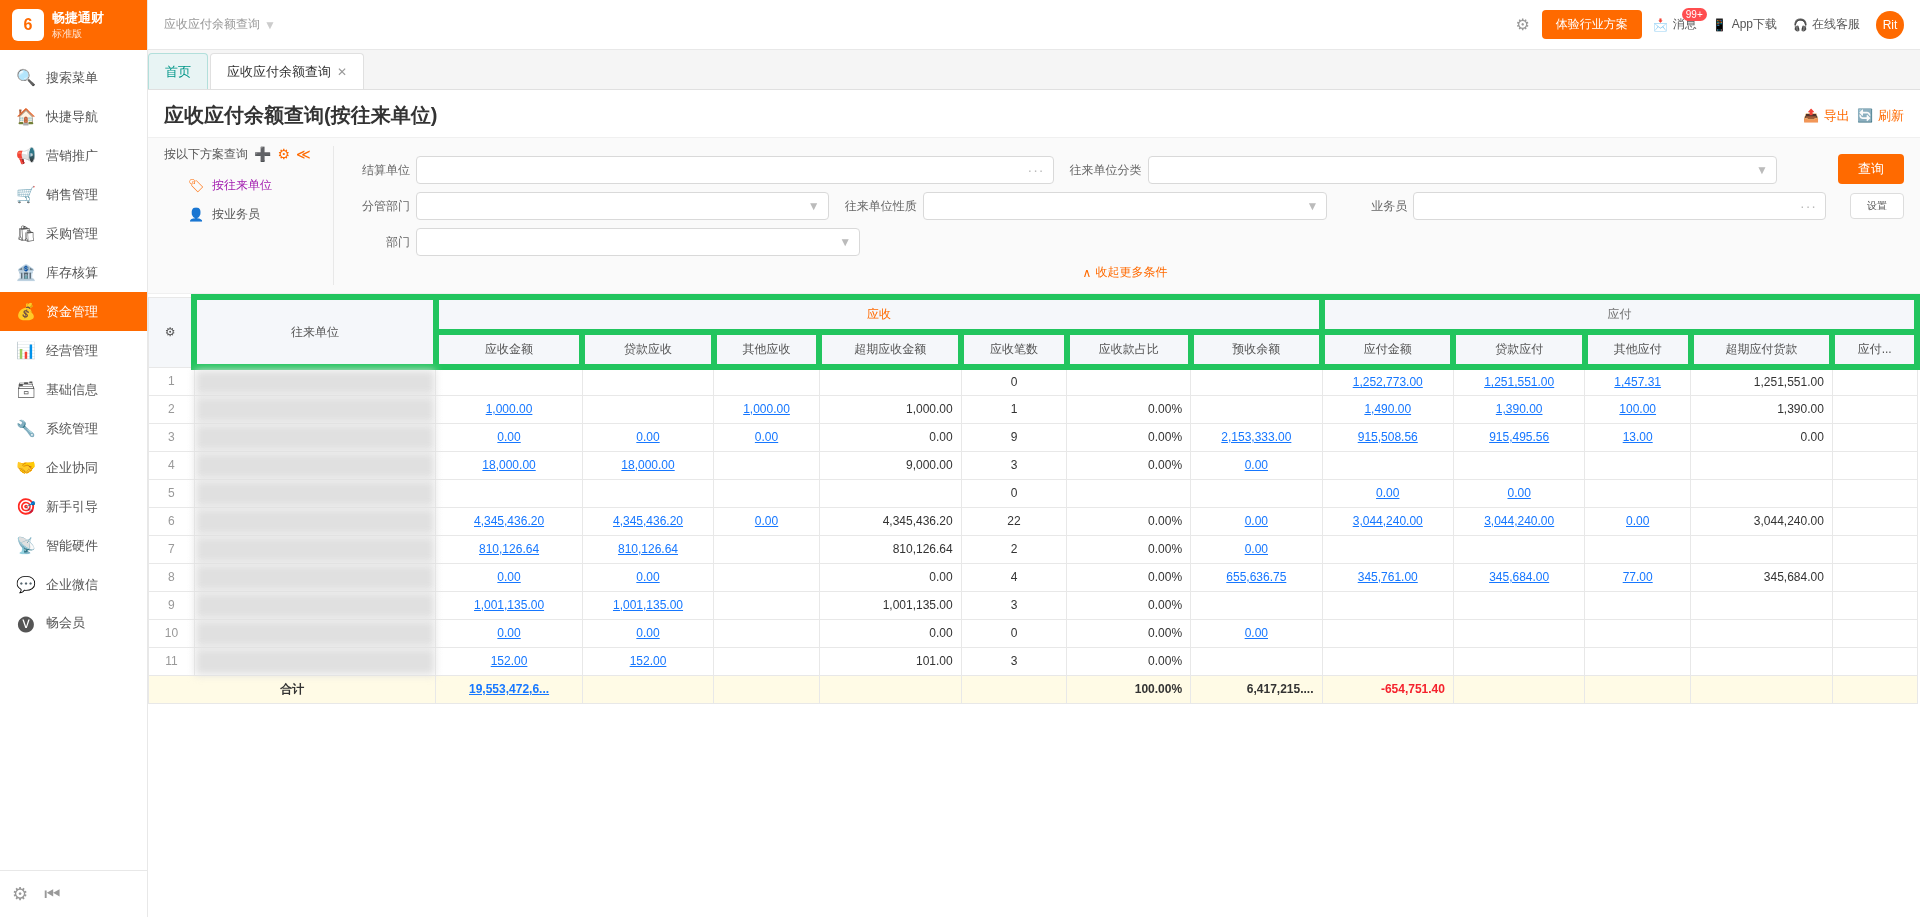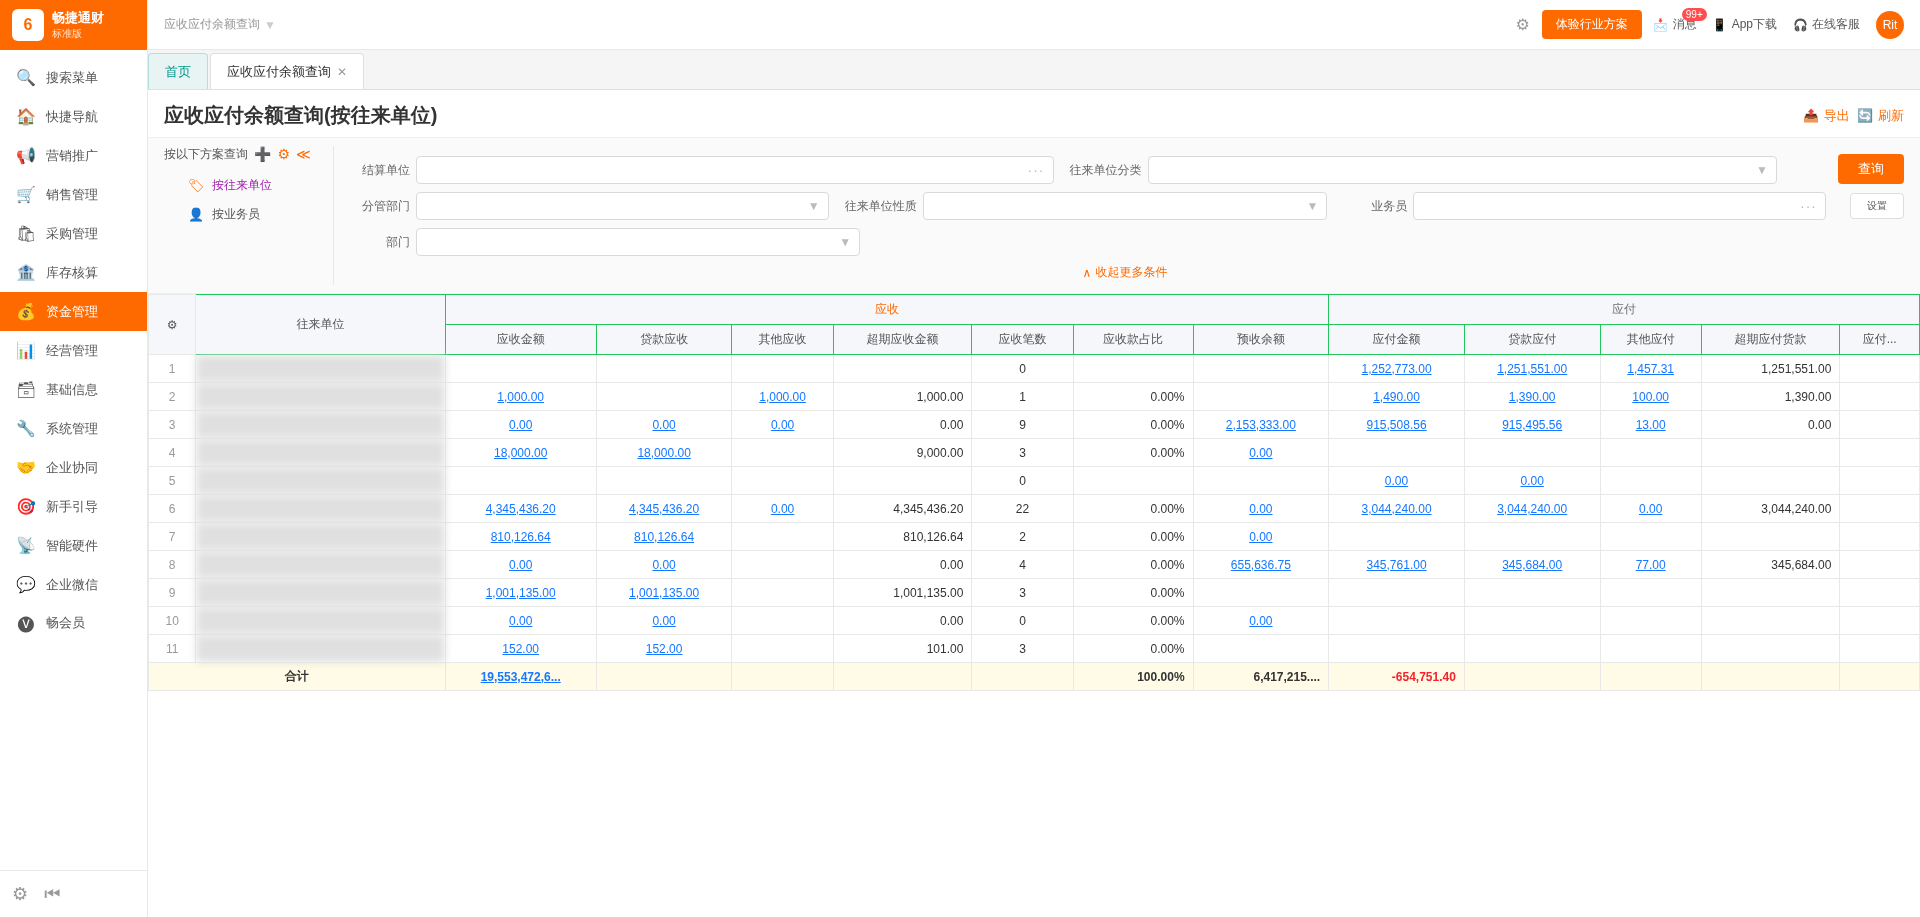--- a/index.html
+++ b/index.html
@@ -103,21 +103,21 @@
       background: #fff; color: #555; border: 1px solid #ddd; border-radius: 4px;
       padding: 5px 16px; font-size: 10px; cursor: pointer; font-family: inherit; margin-left: 8px;
     }
 
     
     .table-container { flex: 1; overflow: auto; }
     table {
       width: 100%; border-collapse: collapse; font-size: 12px; min-width: 1600px;
     }
     th {
-      background: #f5f7fa; border: 1px solid #22c55e; padding: 6px 8px;
+      background: #f5f7fa; border: 6px solid #22c55e; padding: 6px 8px;
       text-align: center; font-weight: 500; color: #555; white-space: nowrap; position: sticky; top: 0; z-index: 10;
     }
     td {
       border: 1px solid #e8e8e8; padding: 5px 8px;
       text-align: right; color: #333; white-space: nowrap;
     }
     td.text-left { text-align: left; }
     td.text-center { text-align: center; }
     .underline { text-decoration: underline; color: #1677ff; cursor: pointer; text-align: center; }
     .row-num { text-align: center; color: #999; }

